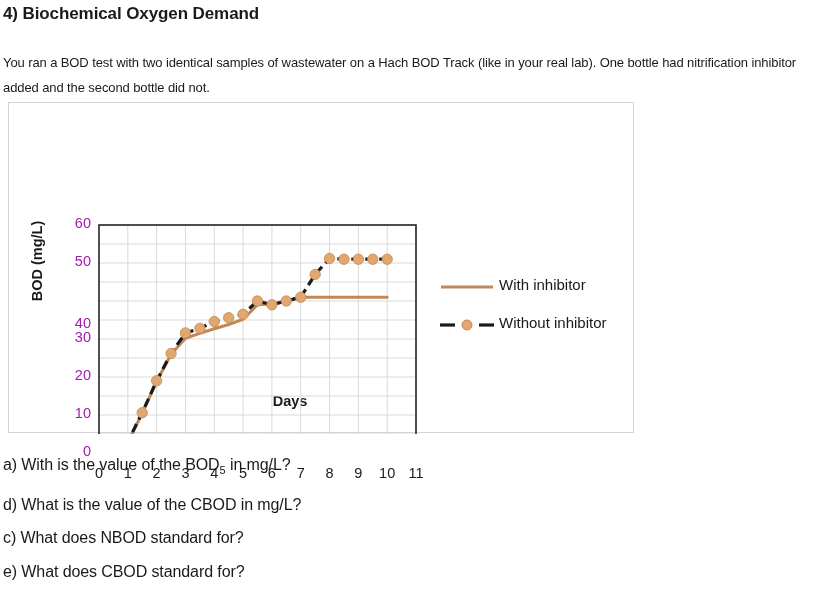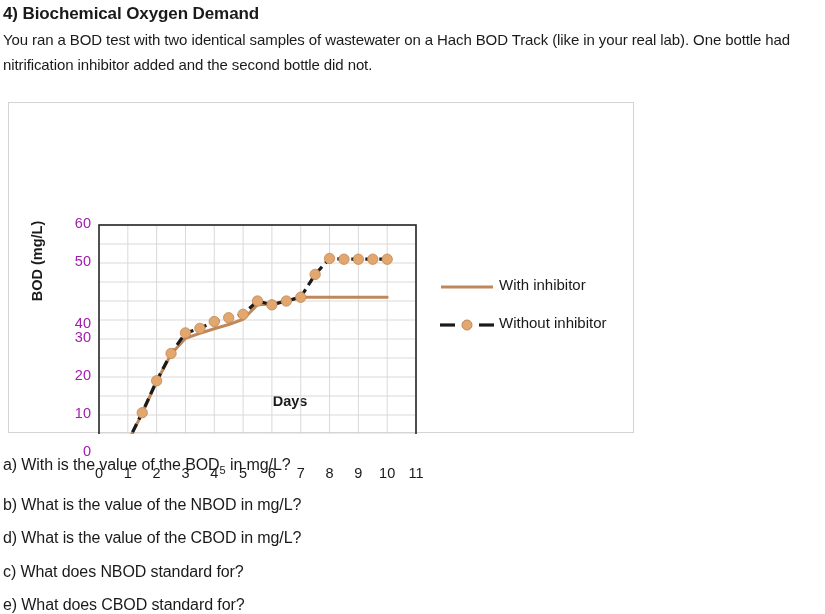--- a/index.html
+++ b/index.html
@@ -10,22 +10,22 @@
     color:#1a1a1a;
     overflow:hidden;
   }
   .page { position:relative; width:825px; height:614px; }
 
   .q-title {
     position:absolute; left:3px; top:4px;
     font-size:17px; font-weight:bold; letter-spacing:-0.1px;
   }
   .intro {
-    position:absolute; left:3px; top:27px; width:818px;
-    font-size:15px; line-height:25px; letter-spacing:-0.1px;
+    position:absolute; left:3px; top:50px; width:818px;
+    font-size:13px; line-height:25px; letter-spacing:-0.1px;
   }
 
   
   .chart-box {
     position:absolute; left:8px; top:102px;
     width:626px; height:331px;
     border:1px solid #d4d4d4;
     background:#ffffff;
     box-sizing:border-box;
   }
@@ -177,19 +177,18 @@
           <circle cx="30" cy="19" r="5" fill="#E2A76F" stroke="#C0885A" stroke-width="1"></circle>
         </svg>
         <span class="legend-text">Without inhibitor</span>
       </div>
     </div>
 
   </div>
 
   <div class="questions">
       <div class="q-item"><span>a) With is the value of the BOD</span><sub>5</sub><span> in mg/L?</span></div>
-      <div class="q-item">b) What is the value of the NBOD in mg/L?</div>
       <div class="q-item">d) What is the value of the CBOD in mg/L?</div>
       <div class="q-item">c) What does NBOD standard for?</div>
       <div class="q-item">e) What does CBOD standard for?</div>
     </div>
 
 </div>
 
 </body></html>

